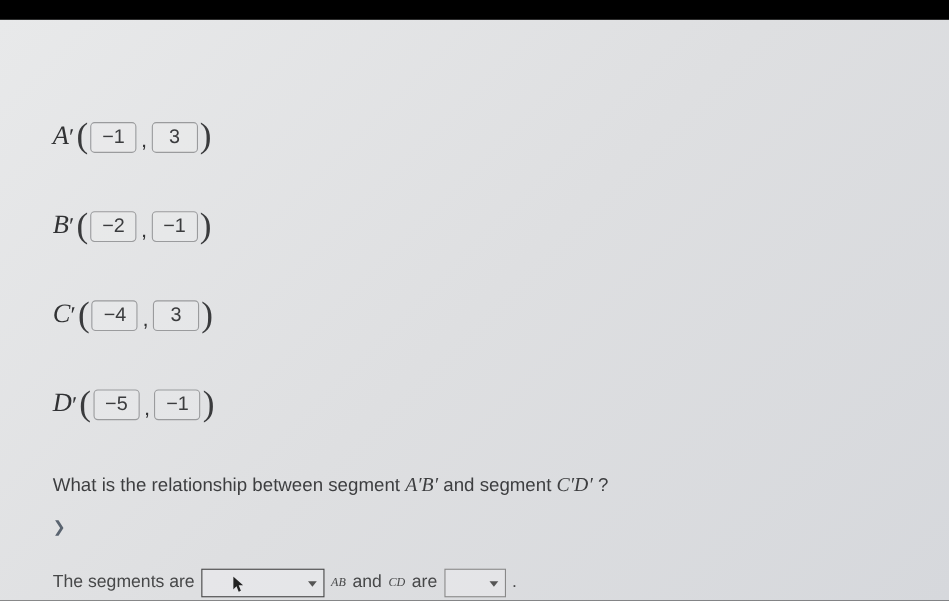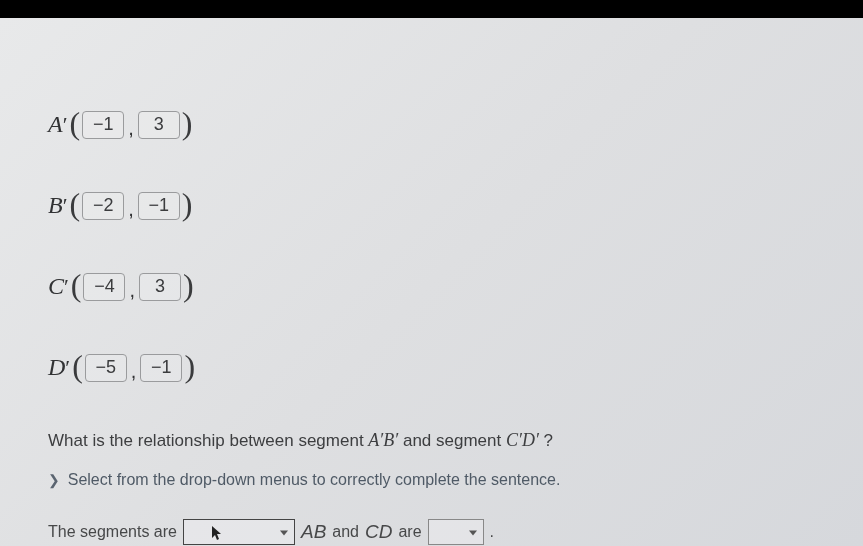--- a/index.html
+++ b/index.html
@@ -73,21 +73,21 @@
       color: #5a6470;
     }
     .sentence {
       display: flex;
       align-items: center;
       font-size: 16px;
       color: #474849;
       gap: 6px;
       flex-wrap: wrap;
     }
-    .sentence .mvar { font-style: italic; font-family: Liberation Sans, sans-serif; font-size: 19px; }
+    .sentence .mvar { font-style: italic; font-family: Liberation Serif, serif; font-size: 11px; }
     .dropdown {
       position: relative;
       display: inline-flex;
       align-items: center;
       border: 1px solid #444;
       background: rgba(250,250,252,0.3);
       height: 26px;
       min-width: 112px;
       padding: 0 22px 0 6px;
       font-size: 14px;
@@ -155,21 +155,20 @@
       <span class="coord-box">−1</span>
       <span class="paren">)</span>
     </div>
 
     <div class="question">
       <span>What is the relationship between segment </span><span class="mvar">A</span><span class="mvar">′</span><span class="mvar">B</span><span class="mvar">′</span><span> and segment </span><span class="mvar">C</span><span class="mvar">′</span><span class="mvar">D</span><span class="mvar">′</span><span> ?</span>
     </div>
 
     <div class="instruct">
       <span class="chev">❯</span>
-      <span>Select from the drop-down menus to correctly complete the sentence.</span>
     </div>
 
     <div class="sentence">
       <span>The segments are</span>
       <span class="dropdown">
         <span></span>
         <span class="cursor-arrow" style="left:28px;top:6px;">
           <svg width="11" height="15" viewBox="0 0 11 15">
               <path d="M0 0 L0 12 L3 9 L5 14 L7 13 L5 8 L9 8 Z" fill="#222"></path>
             </svg>

